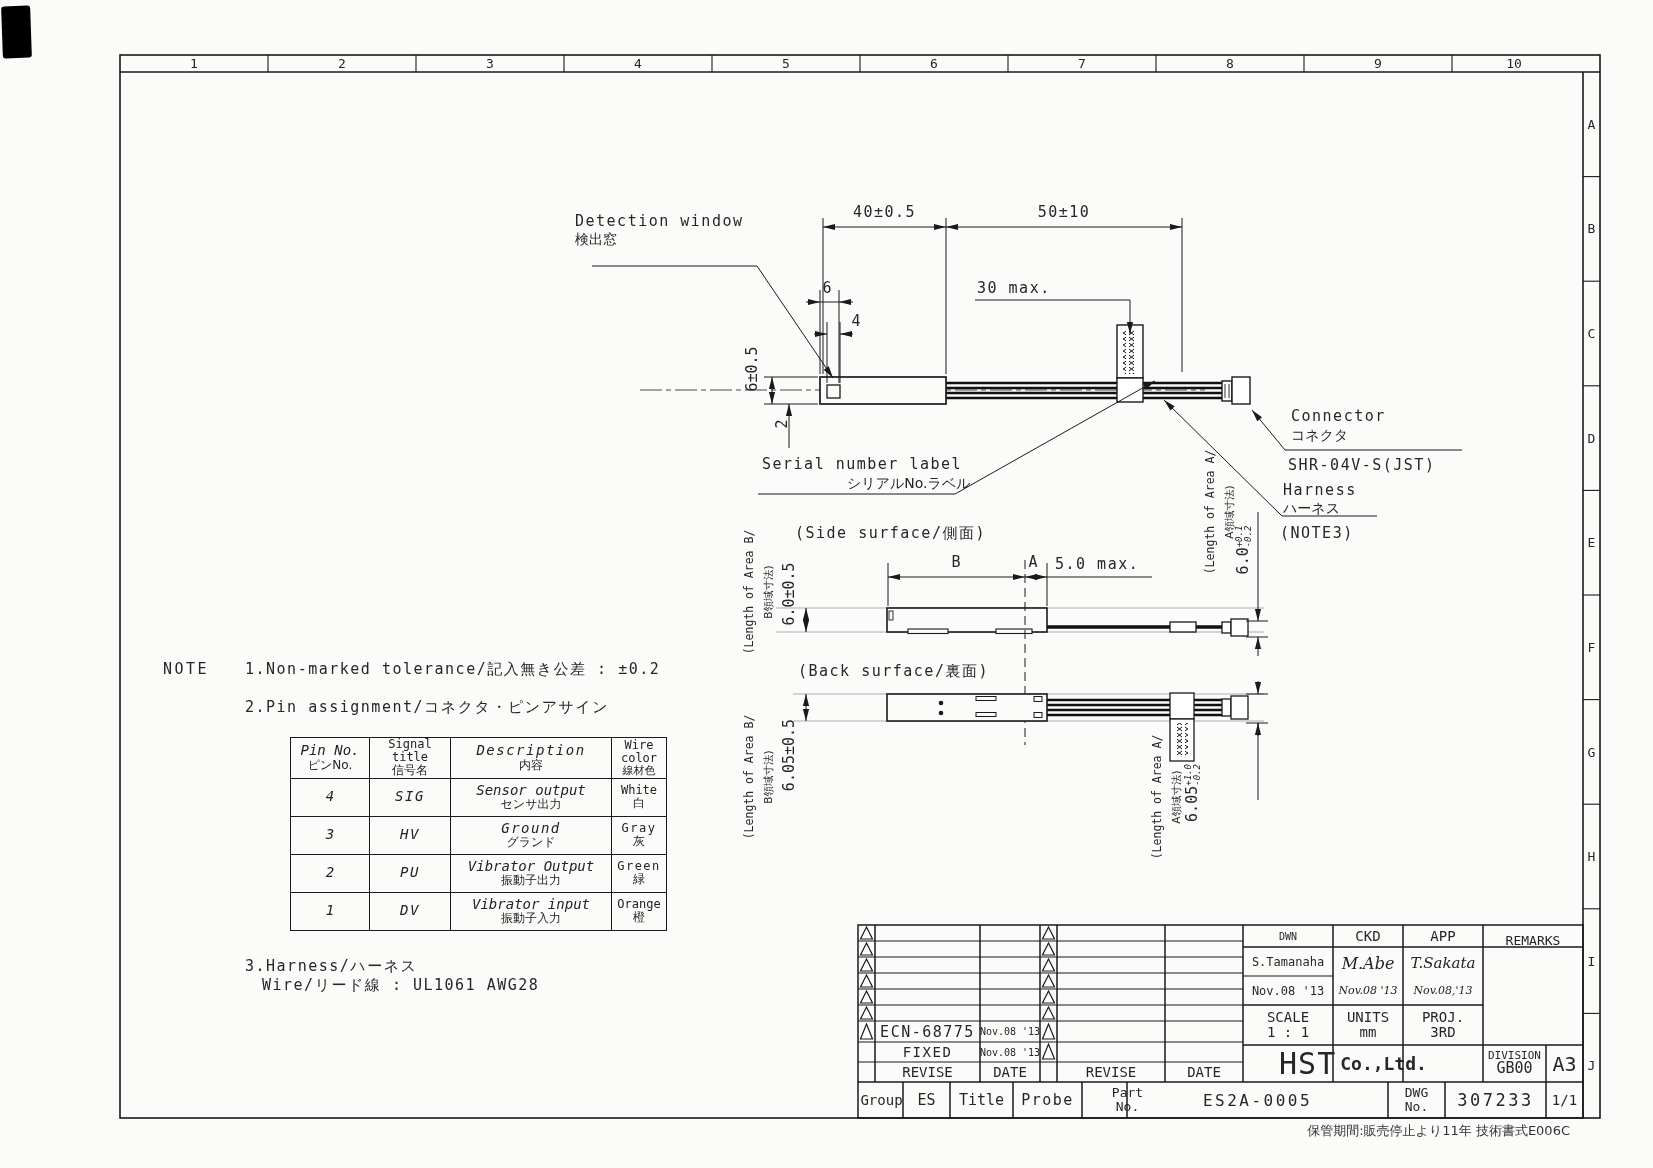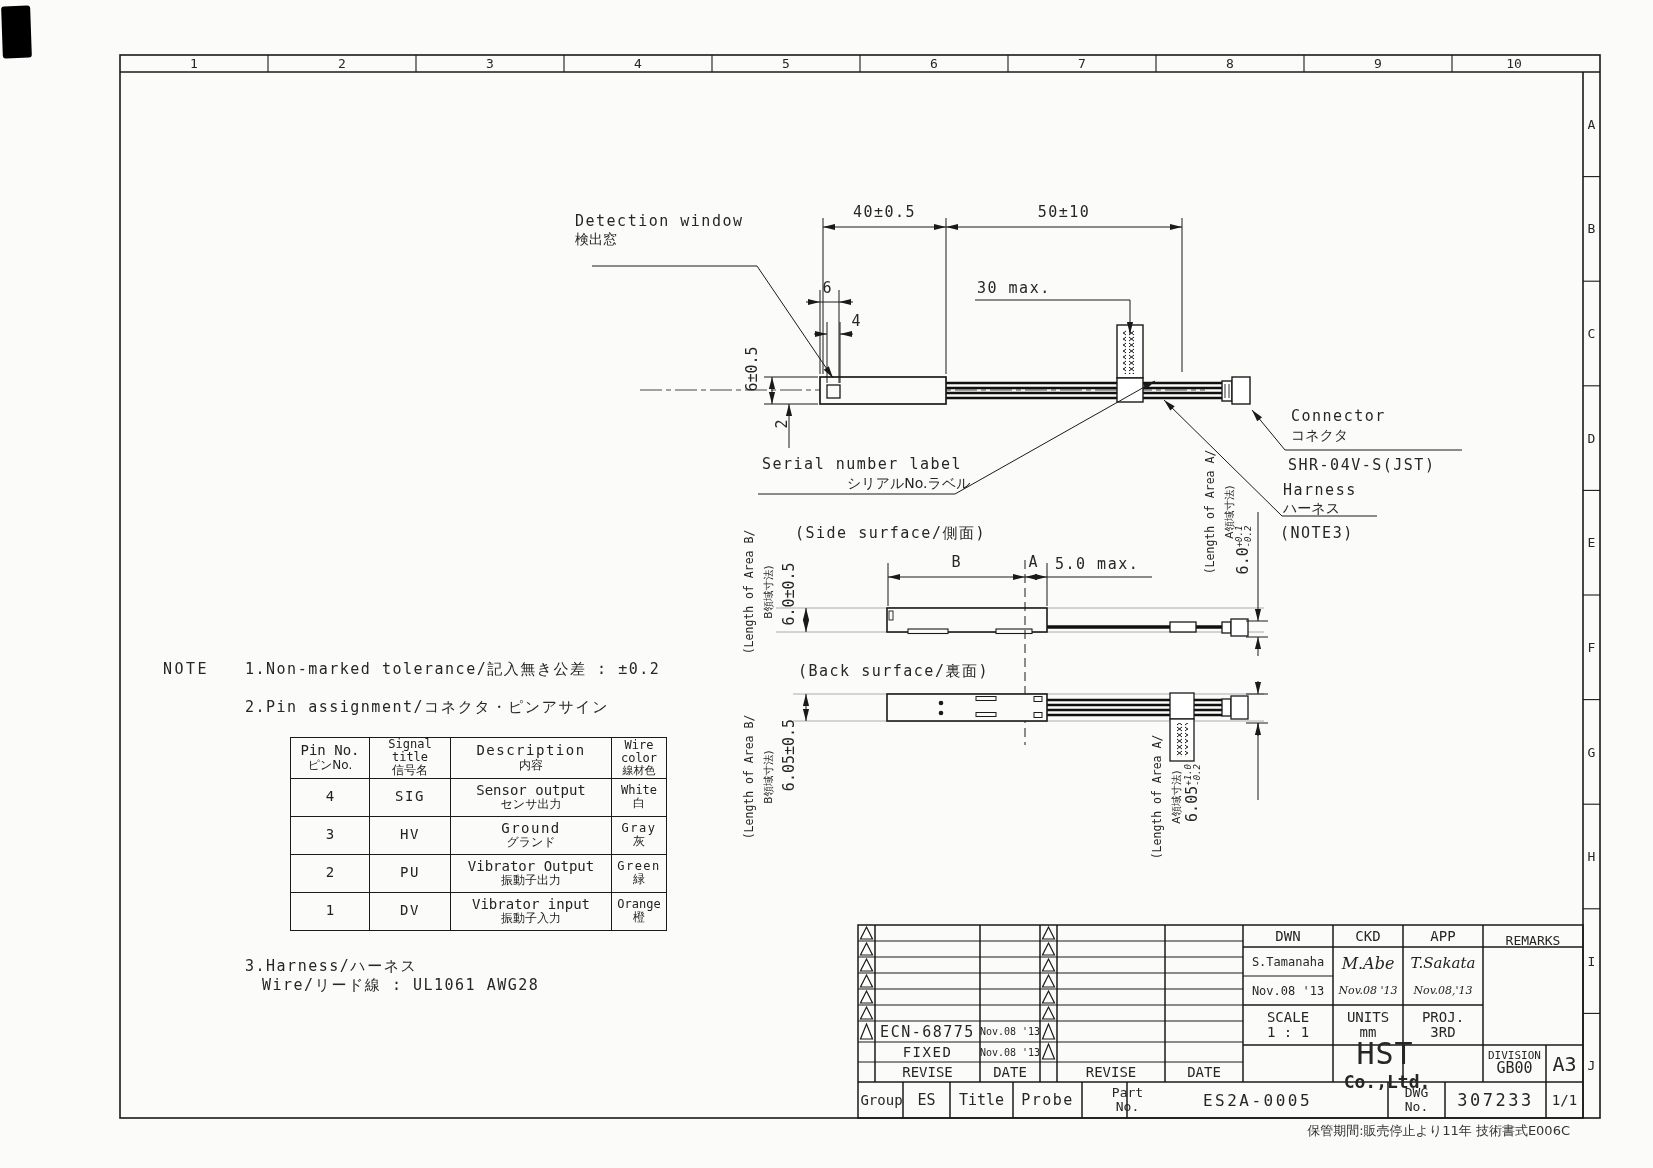--- a/index.html
+++ b/index.html
@@ -14,21 +14,21 @@
   .rot{position:absolute;width:0;height:0;}
   .rot > div{position:absolute;transform:translate(-50%,-50%) rotate(-90deg);white-space:nowrap;text-align:center;}
   .tol{display:inline-flex;flex-direction:column;font-size:9px;line-height:9px;vertical-align:middle;letter-spacing:0;}
   .script{font-family:"DejaVu Serif", serif;font-style:italic;}
   svg{position:absolute;left:0;top:0;}
   .blob{position:absolute;left:2px;top:6px;width:29px;height:52px;background:#000;border-radius:3px;transform:rotate(-2deg);}
   .cell{position:absolute;display:flex;align-items:center;justify-content:center;}
   .cell2{position:absolute;display:flex;flex-direction:column;align-items:center;justify-content:center;line-height:1.05;}
   table.pin{position:absolute;left:290px;top:737px;border-collapse:collapse;table-layout:fixed;}
   table.pin td{border:1.6px solid #1a1a1a;padding:0;vertical-align:middle;text-align:center;line-height:1.1;}
-  .en14{font-size:14px;} .en12{font-size:12px;} .jp12{font-size:12px;} .jp11{font-size:11px;}
+  .en14{font-size:14px;font-style:italic;} .en12{font-size:12px;} .jp12{font-size:12px;} .jp11{font-size:11px;}
 </style>
 </head>
 <body>
 
 <div id="page">
 
   <div class="blob"></div>
 
   <svg width="1653" height="1168" viewBox="0 0 1653 1168">
     <defs>
@@ -425,21 +425,21 @@
       <td>
             <div class="en12">Orange</div>
             <div class="jp jp12">橙</div>
           </td>
     </tr>
   </tbody>
     </table>
 
   <div>
 
-    <div class="cell cad" style="left:1243px;top:925px;width:90px;height:22px;font-size:14px;">DWN</div>
+    <div class="cell cad" style="left:1243px;top:925px;width:90px;height:22px;font-size:10px;">DWN</div>
     <div class="cell cad" style="left:1333px;top:925px;width:70px;height:22px;font-size:14px;">CKD</div>
     <div class="cell cad" style="left:1403px;top:925px;width:80px;height:22px;font-size:14px;">APP</div>
     <div class="cell cad" style="left:1483px;top:925px;width:100px;height:30px;font-size:13px;">REMARKS</div>
 
     <div class="cell cad" style="left:1243px;top:948px;width:90px;height:28px;font-size:12px;">S.Tamanaha</div>
     <div class="cell cad" style="left:1243px;top:976px;width:90px;height:29px;font-size:12px;">Nov.08 '13</div>
     <div class="cell script" style="left:1333px;top:948px;width:70px;height:30px;font-size:16px;">M.Abe</div>
     <div class="cell script" style="left:1333px;top:977px;width:70px;height:26px;font-size:11px;">Nov.08 '13</div>
     <div class="cell script" style="left:1403px;top:948px;width:80px;height:30px;font-size:15px;">T.Sakata</div>
     <div class="cell script" style="left:1403px;top:977px;width:80px;height:26px;font-size:11px;">Nov.08,'13</div>
@@ -450,21 +450,21 @@
     </div>
     <div class="cell2" style="left:1333px;top:1005px;width:70px;height:40px;">
       <div class="cad" style="font-size:14px;">UNITS</div>
       <div class="cad" style="font-size:14px;">mm</div>
     </div>
     <div class="cell2" style="left:1403px;top:1005px;width:80px;height:40px;">
       <div class="cad" style="font-size:14px;">PROJ.</div>
       <div class="cad" style="font-size:14px;">3RD</div>
     </div>
 
-    <div class="cell" style="left:1275px;top:1045px;width:220px;height:37px;flex-direction:column;">
+    <div class="cell" style="left:1243px;top:1045px;width:220px;height:37px;">
       <span class="cad" style="font-size:30px;letter-spacing:1px;">HST</span>
       <span class="cad" style="font-size:18px;font-weight:bold;margin-left:4px;">Co.,Ltd.</span>
     </div>
     <div class="cell2" style="left:1483px;top:1045px;width:63px;height:37px;">
       <div class="cad" style="font-size:11px;">DIVISION</div>
       <div class="cad" style="font-size:15px;">GB00</div>
     </div>
     <div class="cell cad" style="left:1546px;top:1045px;width:37px;height:37px;font-size:20px;">A3</div>
 
     <div class="cell cad ls1" style="left:875px;top:1021px;width:105px;height:21px;font-size:15px;">ECN-68775</div>

